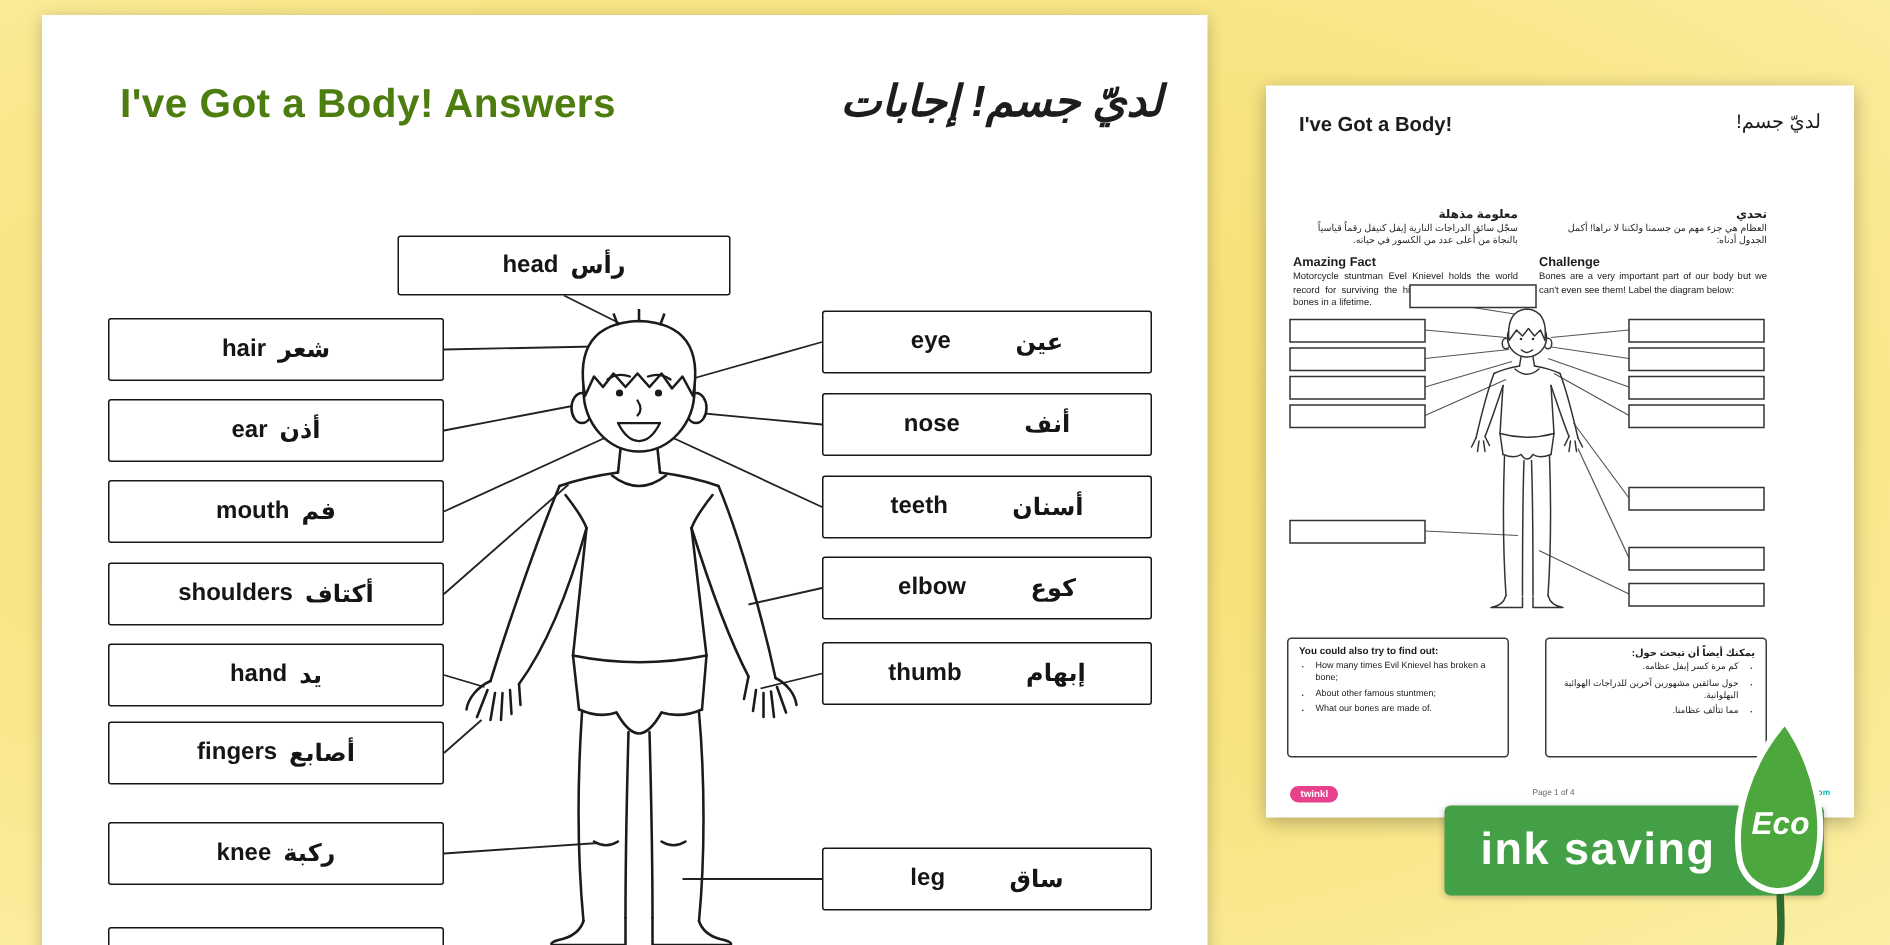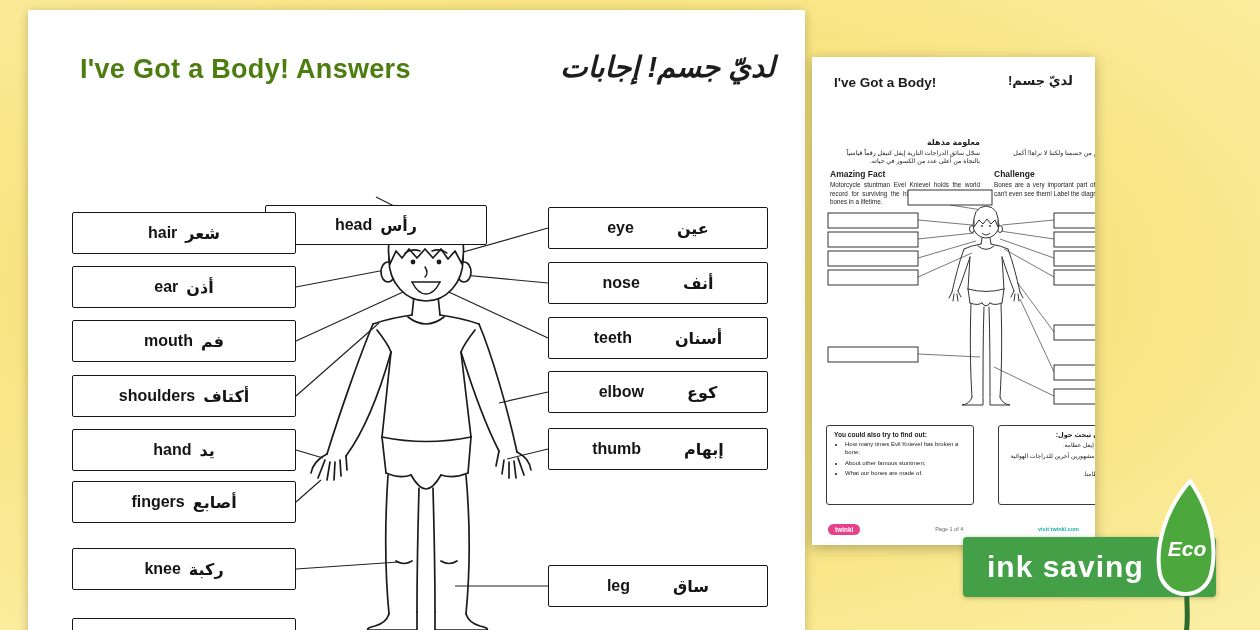--- a/index.html
+++ b/index.html
@@ -28,31 +28,31 @@
   }
   .fig { position:absolute; left:0; top:0; width:777px; height:620px; }
   .lbox {
     position:absolute; height:42px; background:#fff;
     border:1.6px solid #161616; border-radius:2px;
     display:flex; align-items:center; justify-content:center; gap:8px;
     font-size:16px; font-weight:700; color:#151515;
   }
   .lbox.left  { left:44px;  width:224px; }
   .lbox.right { left:520px; width:220px;gap:43px; }
-  .lbox.head  { left:237px; top:147px; width:222px; height:40px;margin-top:48px; }
+  .lbox.head  { left:237px; top:147px; width:222px; height:40px; }
   .lbox.partial { left:44px; top:608px; width:224px; height:40px; }
 
   
   .page-mini {
-    position:absolute; left:812px; top:57px; width:283px; height:488px;
+    position:absolute; left:844px; top:57px; width:392px; height:488px;
     background:#ffffff; box-shadow:0 3px 12px rgba(0,0,0,.28); overflow:hidden;
     color:#1c1c1c;
   }
   .mini-title-en { position:absolute; left:22px; top:18px; font-size:13.5px; font-weight:700; }
-  .mini-title-ar { position:absolute; right:22px; top:16px; font-size:13px; font-weight:700; direction:rtl; }
+  .mini-title-ar { position:absolute; right:22px; top:16px; font-size:13px; font-weight:400; direction:rtl; }
   .mini-col { position:absolute; top:44px; width:150px;margin-top:37px; }
   .mini-col.right { left:182px; width:152px; }
   .mini-col.leftc { left:18px; }
   .mini-h-ar { font-size:8px; font-weight:700; text-align:right; margin-bottom:2px; }
   .mini-p-ar { font-size:6.3px; line-height:1.3; text-align:right; margin-bottom:4px; }
   .mini-h-en { font-size:8.5px; font-weight:700; margin-bottom:2px; }
   .mini-p-en { font-size:6.3px; line-height:1.3; text-align:justify; }
   .mini-svg { position:absolute; left:0; top:0; width:348px; height:488px; }
   .findout {
     position:absolute; top:368px; width:148px; height:80px;

